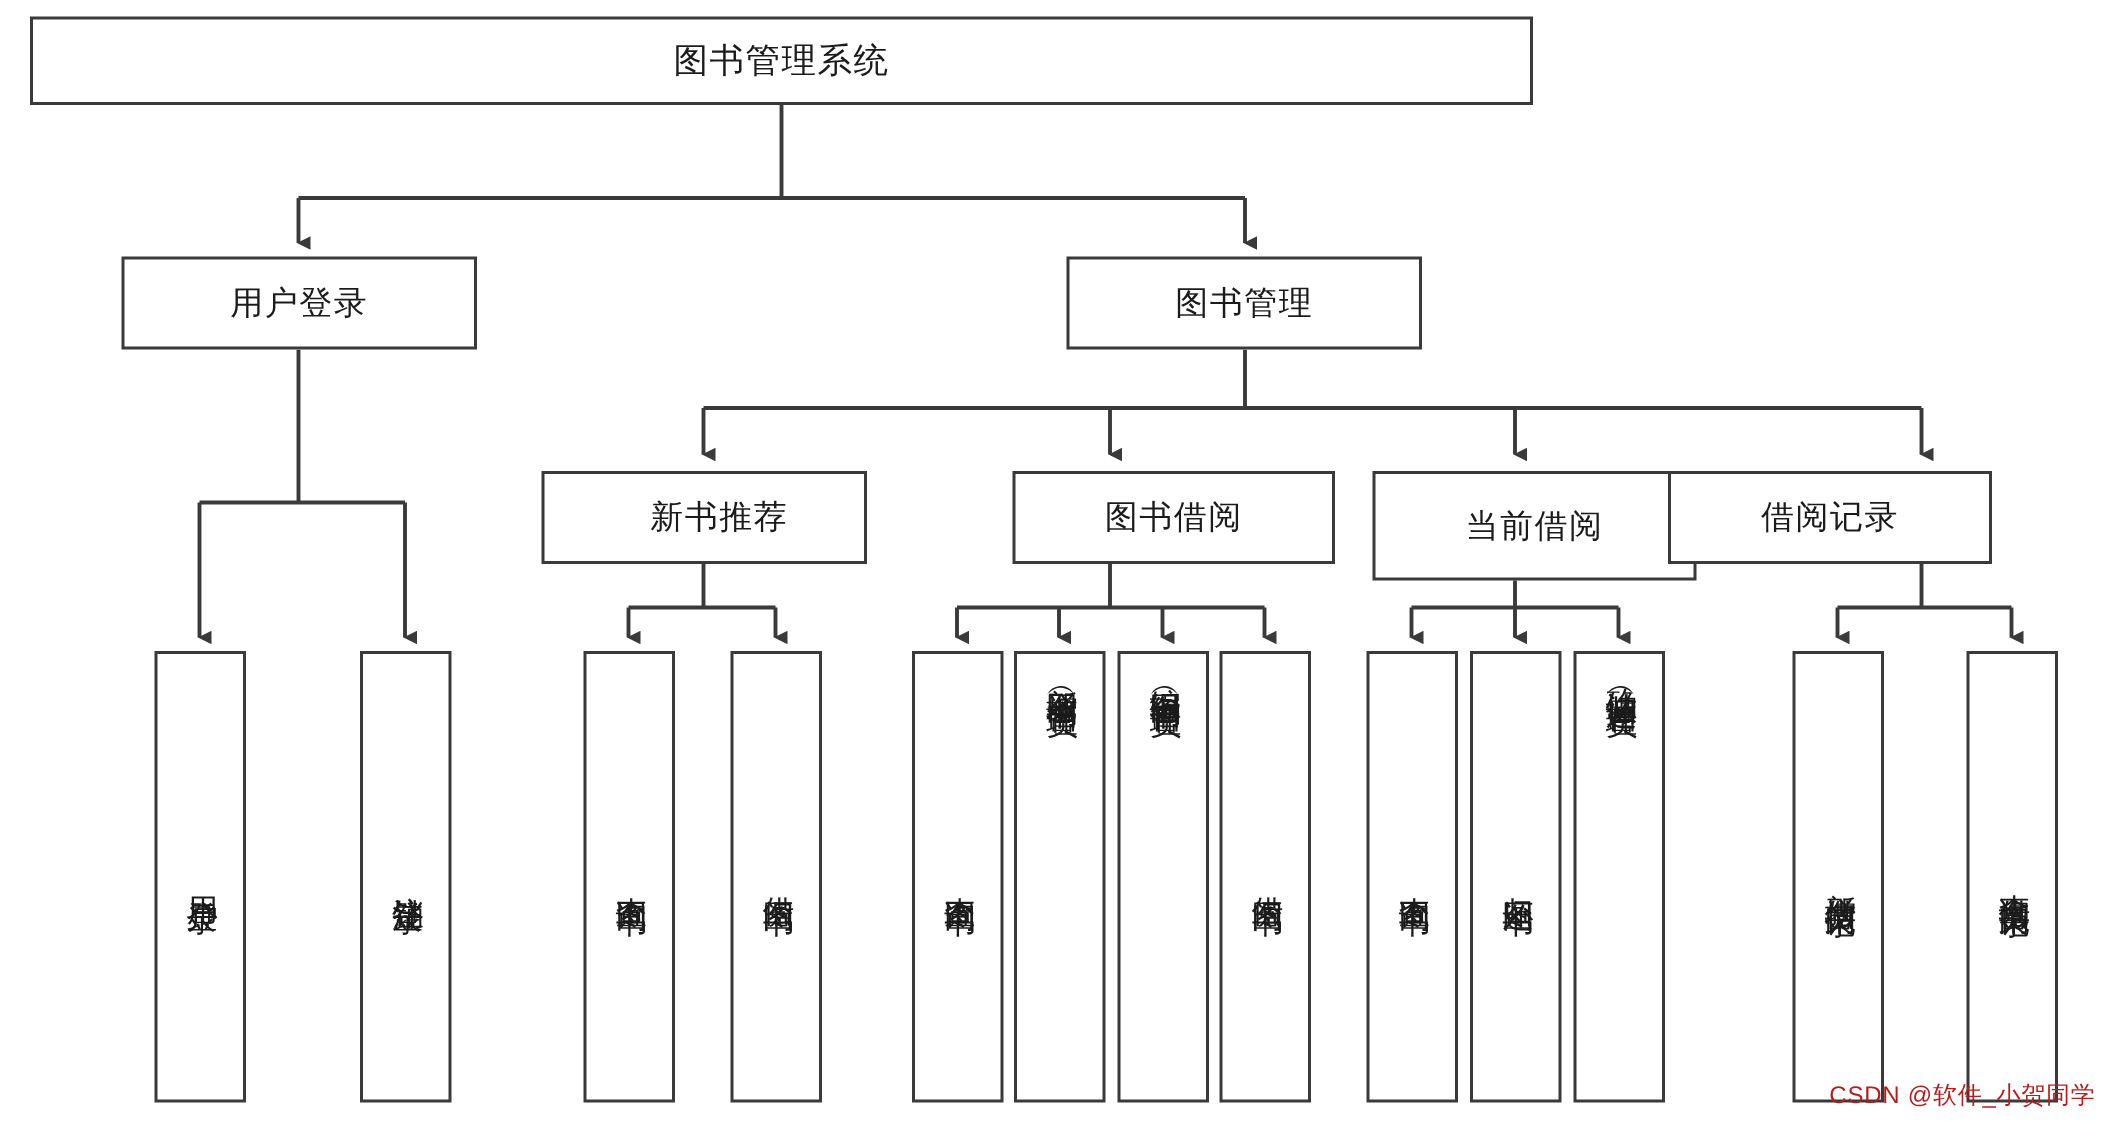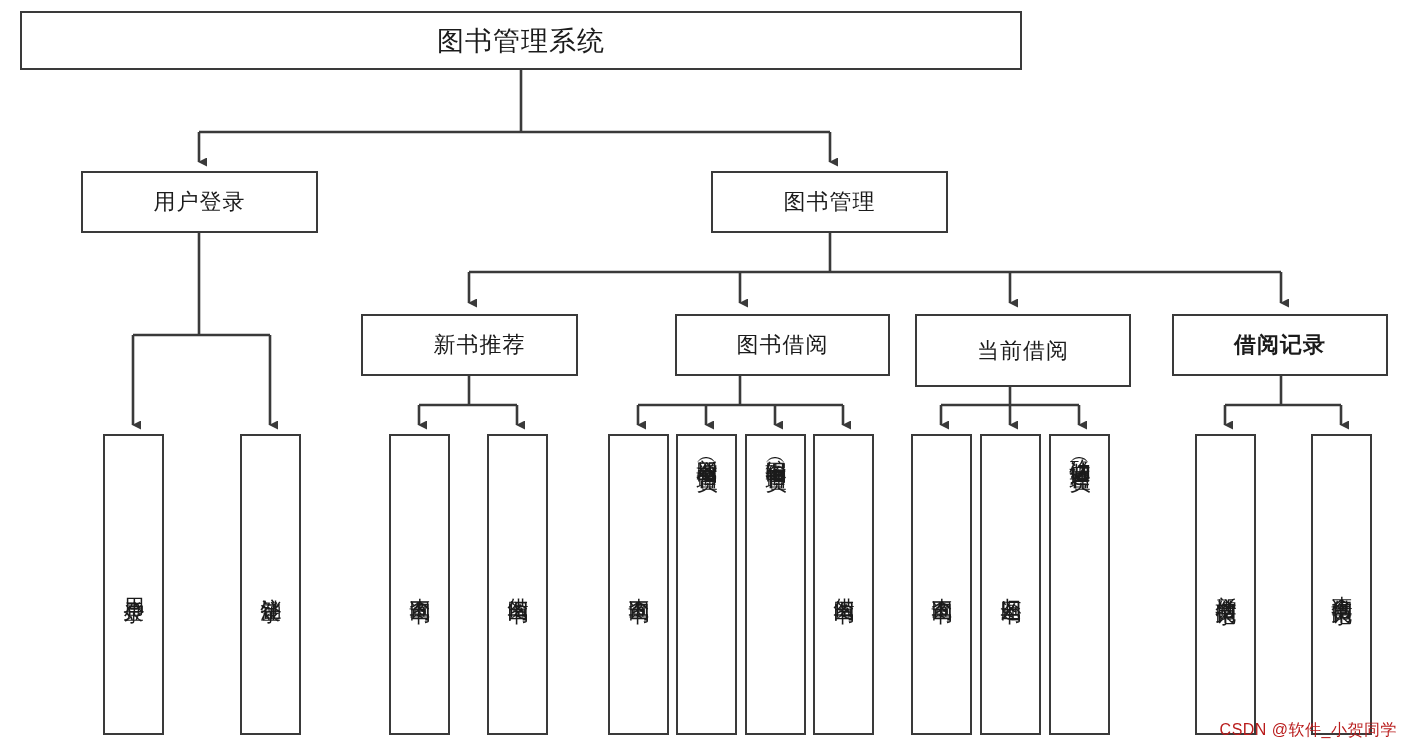--- a/index.html
+++ b/index.html
@@ -33,21 +33,21 @@
     align-items: center;
     justify-content: center;
     color: #1b1b1b;
   }
   .node.horiz {
     font-size: 22px;
     letter-spacing: 1px;
     white-space: nowrap;
   }
   .node.root {
-    font-size: 27px;
+    font-size: 23px;
   }
   .leaf {
     position: absolute;
     box-sizing: border-box;
     border: 2px solid #3a3a3a;
     background: #ffffff;
     display: flex;
     justify-content: center;
   }
   .leaf .vtext {
@@ -133,21 +133,21 @@
   </svg>
 
   <div class="node horiz root" style="left:20px; top:11px; width:1002px; height:59px;">图书管理系统</div>
 
   <div class="node horiz" style="left:81px; top:171px; width:237px; height:62px;">用户登录</div>
   <div class="node horiz" style="left:711px; top:171px; width:237px; height:62px;">图书管理</div>
 
   <div class="node horiz" style="left:361px; top:314px; width:217px; height:62px;padding-left:20px;">新书推荐</div>
   <div class="node horiz" style="left:633px; top:314px; width:215px; height:62px;margin-left:42px;">图书借阅</div>
   <div class="node horiz" style="left:915px; top:314px; width:216px; height:73px;">当前借阅</div>
-  <div class="node horiz" style="left:1172px; top:314px; width:216px; height:62px;font-weight:bold;">借阅记录</div>
+  <div class="node horiz" style="left:1112px; top:314px; width:216px; height:62px;">借阅记录</div>
 
   <div class="leaf mid" style="left:103px; top:434px; width:61px; height:301px;">
     <span class="vtext">用户登录</span>
   </div>
   <div class="leaf mid" style="left:240px; top:434px; width:61px; height:301px;">
     <span class="vtext">注销登录</span>
   </div>
 
   <div class="leaf mid" style="left:389px; top:434px; width:61px; height:301px;">
     <span class="vtext">查询图书</span>

